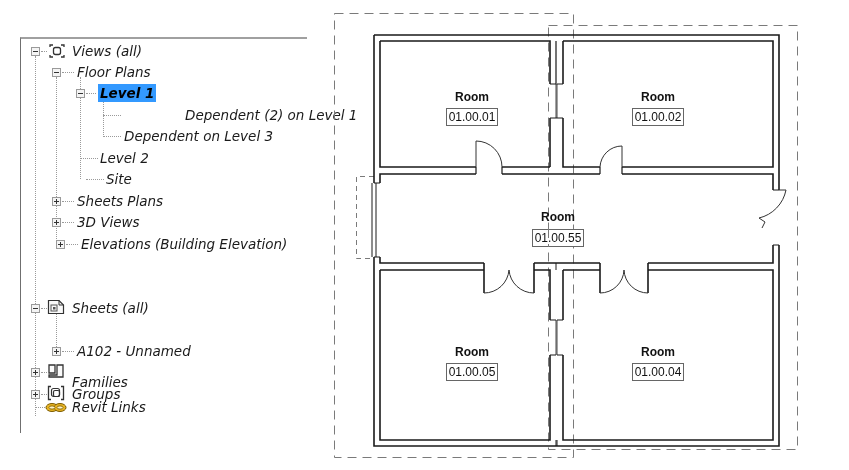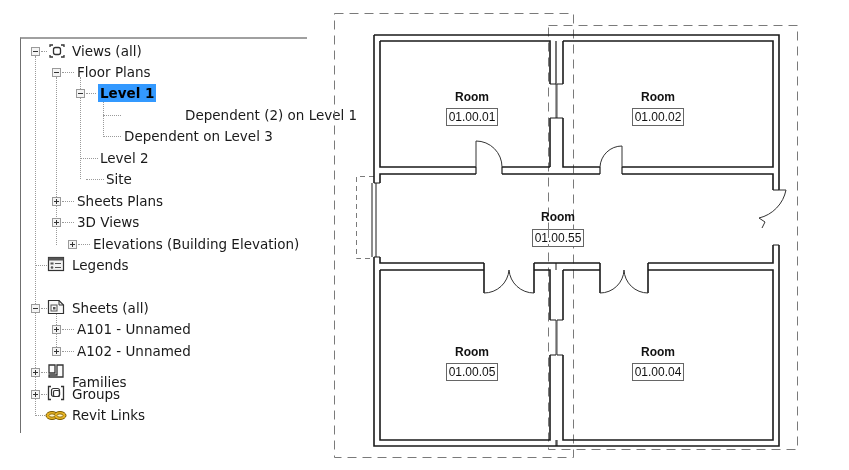--- a/index.html
+++ b/index.html
@@ -9,21 +9,21 @@
   }
   .browser {
     position: absolute; left: 20px; top: 37px; width: 286px; height: 394px;
     border-top: 2px solid #a0a0a0; border-left: 1px solid #6f6f6f;
     background: #ffffff;
   }
   .tree-item {
     position: absolute; height: 20px; display: flex; align-items: center;
     font-size: 13.5px; color: #1a1a1a; white-space: nowrap; cursor: default;
   }
-  .tree-item .label { padding: 0 2px; line-height: 18px; }
+  .tree-item .label { padding: 0 2px; line-height: 18px; font-style: italic; }
   .tree-item.selected .label { background: #3399ff; color: #000000; font-weight: bold; }
   .toggle {
     position: absolute; width: 9px; height: 9px; border: 1px solid #9a9a9a; background: #f4f4f4;
     box-sizing: border-box;
   }
   .toggle::before { content: ""; position: absolute; left: 1px; top: 3px; width: 5px; height: 1px; background: #333; }
   .toggle.plus::after { content: ""; position: absolute; left: 3px; top: 1px; width: 1px; height: 5px; background: #333; }
   .vline { position: absolute; width: 0; border-left: 1px dotted #9a9a9a; }
   .hline { position: absolute; height: 0; border-top: 1px dotted #9a9a9a; }
   .icon { position: absolute; width: 18px; height: 16px; }
@@ -89,57 +89,40 @@
     <div class="hline" style="left:41px; top:10px; width:12px;"></div>
     <span class="label" style="position:absolute; left:54px;">Sheets Plans</span>
   </div>
 
   <div class="tree-item" style="left:0; top:173px; width:200px;">
     <span class="toggle plus" style="left:31px; top:6px;"></span>
     <div class="hline" style="left:41px; top:10px; width:12px;"></div>
     <span class="label" style="position:absolute; left:54px;">3D Views</span>
   </div>
 
-  <div class="tree-item" style="left:16px; top:195px; width:270px;">
+  <div class="tree-item" style="left:4px; top:195px; width:270px;">
     <span class="toggle plus" style="left:31px; top:6px;"></span>
     <div class="hline" style="left:41px; top:10px; width:12px;"></div>
     <span class="label" style="position:absolute; left:54px;">Elevations (Building Elevation)</span>
   </div>
 
-  <div class="tree-item" style="left:0; top:216px; width:200px;">
-    <div class="hline" style="left:14px; top:10px; width:12px;"></div>
-    <svg class="icon" style="left:26px; top:1px;" viewBox="0 0 18 16">
-      <rect x="1.5" y="1.5" width="15" height="13" fill="#f2f2f2" stroke="#333" stroke-width="1.2"></rect>
-      <rect x="1.5" y="1.5" width="15" height="3" fill="#555"></rect>
-      <rect x="3.5" y="6.5" width="3" height="2" fill="#555"></rect>
-      <line x1="8" y1="7.5" x2="14" y2="7.5" stroke="#555"></line>
-      <circle cx="5" cy="11.5" r="1.3" fill="#555"></circle>
-      <line x1="8" y1="11.5" x2="14" y2="11.5" stroke="#555"></line>
-    </svg>
-    <span class="label" style="position:absolute; left:49px;">Legends</span>
-  </div>
 
 
   <div class="tree-item" style="left:0; top:259px; width:200px;">
     <span class="toggle" style="left:10px; top:6px;"></span>
     <div class="hline" style="left:20px; top:10px; width:6px;"></div>
     <svg class="icon" style="left:26px; top:1px;" viewBox="0 0 18 16">
       <path d="M1.5 1.5 H12 L16.5 6 V14.5 H1.5 Z" fill="#fafafa" stroke="#333" stroke-width="1.2"></path>
       <path d="M12 1.5 V6 H16.5" fill="none" stroke="#333" stroke-width="1"></path>
       <rect x="4" y="6" width="6" height="6" fill="none" stroke="#555" stroke-width="1"></rect>
       <rect x="6" y="8" width="2.5" height="2.5" fill="#555"></rect>
     </svg>
     <span class="label" style="position:absolute; left:49px;">Sheets (all)</span>
   </div>
 
-  <div class="tree-item" style="left:0; top:280px; width:200px;">
-    <span class="toggle plus" style="left:31px; top:6px;"></span>
-    <div class="hline" style="left:41px; top:10px; width:12px;"></div>
-    <span class="label" style="position:absolute; left:54px;">A101 - Unnamed</span>
-  </div>
 
   <div class="tree-item" style="left:0; top:302px; width:200px;">
     <span class="toggle plus" style="left:31px; top:6px;"></span>
     <div class="hline" style="left:41px; top:10px; width:12px;"></div>
     <span class="label" style="position:absolute; left:54px;">A102 - Unnamed</span>
   </div>
 
   <div class="tree-item" style="left:0; top:323px; width:200px;">
     <span class="toggle plus" style="left:10px; top:6px;"></span>
     <div class="hline" style="left:20px; top:10px; width:6px;"></div>
@@ -154,21 +137,21 @@
     <span class="toggle plus" style="left:10px; top:6px;"></span>
     <div class="hline" style="left:20px; top:10px; width:6px;"></div>
     <svg class="icon" style="left:26px; top:1px;" viewBox="0 0 18 16">
       <path d="M4 1.5 H1.5 V14.5 H4 M14 1.5 H16.5 V14.5 H14" fill="none" stroke="#333" stroke-width="1.3"></path>
       <rect x="4.5" y="3.5" width="8" height="8" rx="2" fill="none" stroke="#333" stroke-width="1.2"></rect>
       <rect x="6.5" y="5.5" width="6" height="6" rx="1.5" fill="none" stroke="#333" stroke-width="1.2"></rect>
     </svg>
     <span class="label" style="position:absolute; left:49px;">Groups</span>
   </div>
 
-  <div class="tree-item" style="left:0; top:366px; width:200px;">
+  <div class="tree-item" style="left:0; top:358px; width:200px;">
     <div class="hline" style="left:14px; top:10px; width:10px;"></div>
     <svg class="icon" style="left:24px; top:2px; width:22px;" viewBox="0 0 22 16">
       <ellipse cx="7" cy="8.5" rx="6" ry="4" fill="#e8b422" stroke="#7a5a00" stroke-width="1"></ellipse>
       <ellipse cx="15" cy="8.5" rx="6" ry="4" fill="#e8b422" stroke="#7a5a00" stroke-width="1"></ellipse>
       <ellipse cx="7" cy="8.5" rx="3" ry="1.6" fill="#fff3c4" stroke="#7a5a00" stroke-width="0.8"></ellipse>
       <ellipse cx="15" cy="8.5" rx="3" ry="1.6" fill="#fff3c4" stroke="#7a5a00" stroke-width="0.8"></ellipse>
     </svg>
     <span class="label" style="position:absolute; left:49px;">Revit Links</span>
   </div>
 </div>

